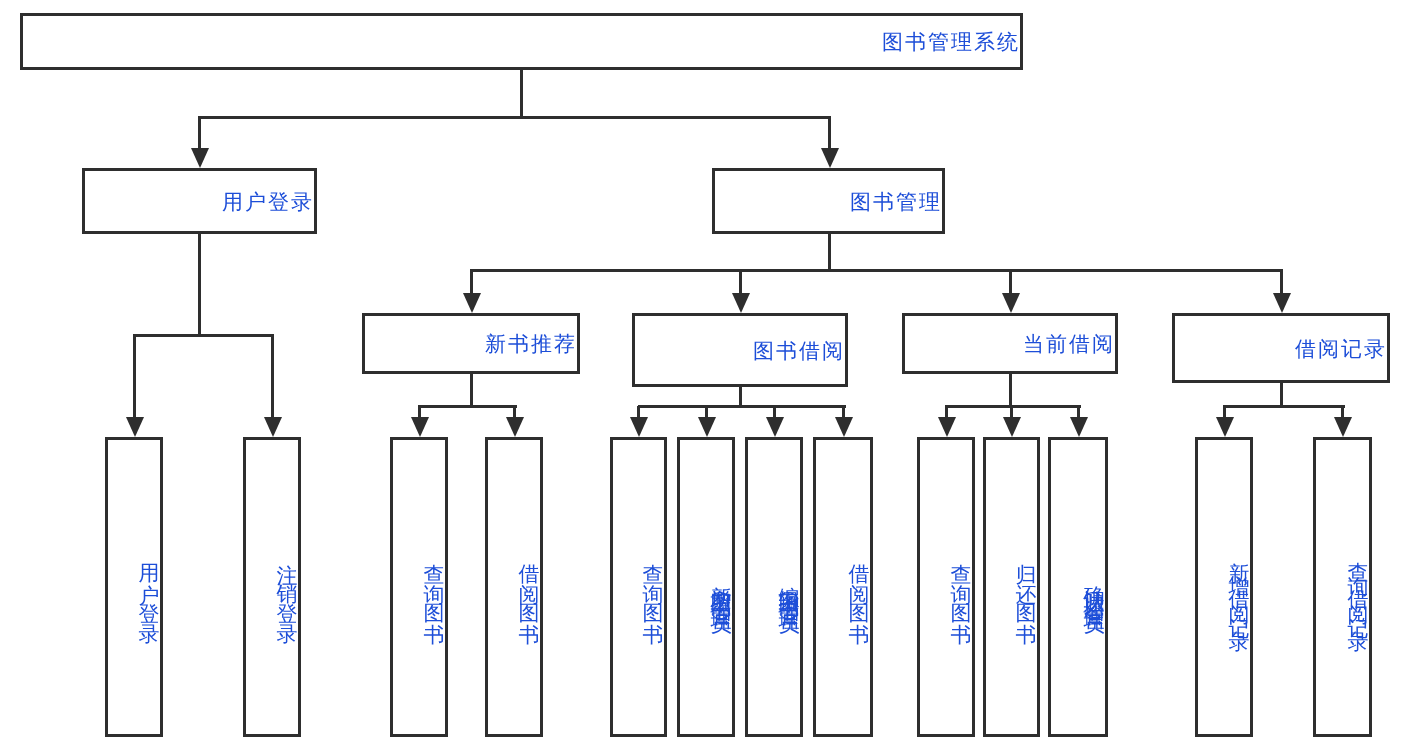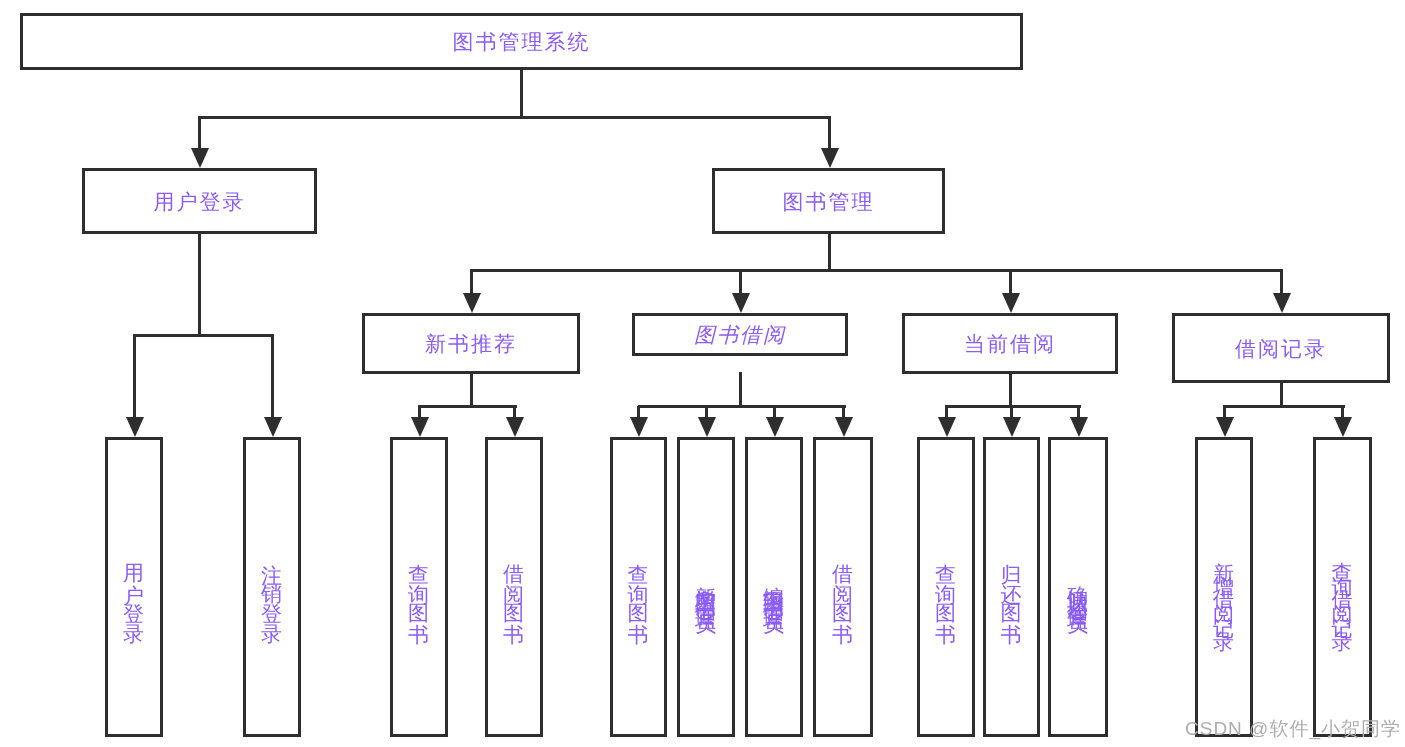--- a/index.html
+++ b/index.html
@@ -10,22 +10,22 @@
     overflow:hidden;
   }
   .stage{position:relative;width:1405px;height:747px;background:#ffffff;}
 
   
   .box{
     position:absolute;
     background:#ffffff;
     border:3px solid #2e2e2e;
     box-sizing:border-box;
-    display:flex;align-items:center;justify-content:center;
-    color:#8b5cf6;
+    display:flex;align-items:center;justify-content:flex-end;
+    color:#1d4ed8;
     font-size:21px;
     letter-spacing:2px;
     line-height:1;
     white-space:nowrap;
   }
   
   .leaf{top:437px;height:300px;}
   .vlabel{
     writing-mode:vertical-rl;
     text-orientation:mixed;
@@ -112,21 +112,21 @@
   </div>
 
   <div class="box" style="left:362px;top:313px;width:218px;height:61px;">
     <span>新书推荐</span>
   </div>
 
   <div class="box" style="left:712px;top:168px;width:233px;height:66px;">
     <span>图书管理</span>
   </div>
 
-  <div class="box" style="left:632px;top:313px;width:216px;height:43px;font-style:italic;">
+  <div class="box" style="left:632px;top:313px;width:216px;height:74px;">
     <span>图书借阅</span>
   </div>
 
   <div class="box" style="left:902px;top:313px;width:216px;height:61px;">
     <span>当前借阅</span>
   </div>
 
   <div class="box" style="left:1172px;top:313px;width:218px;height:70px;">
     <span>借阅记录</span>
   </div>
@@ -168,15 +168,14 @@
     <span class="vlabel long">确认归还（管理员）</span>
   </div>
 
   <div class="box leaf" style="left:1195px;width:58px;">
     <span class="vlabel mid">新增借阅记录</span>
   </div>
   <div class="box leaf" style="left:1313px;width:59px;">
     <span class="vlabel mid">查询借阅记录</span>
   </div>
 
-  <div class="watermark">CSDN @软件_小贺同学</div>
 
 </div>
 
 </body></html>

